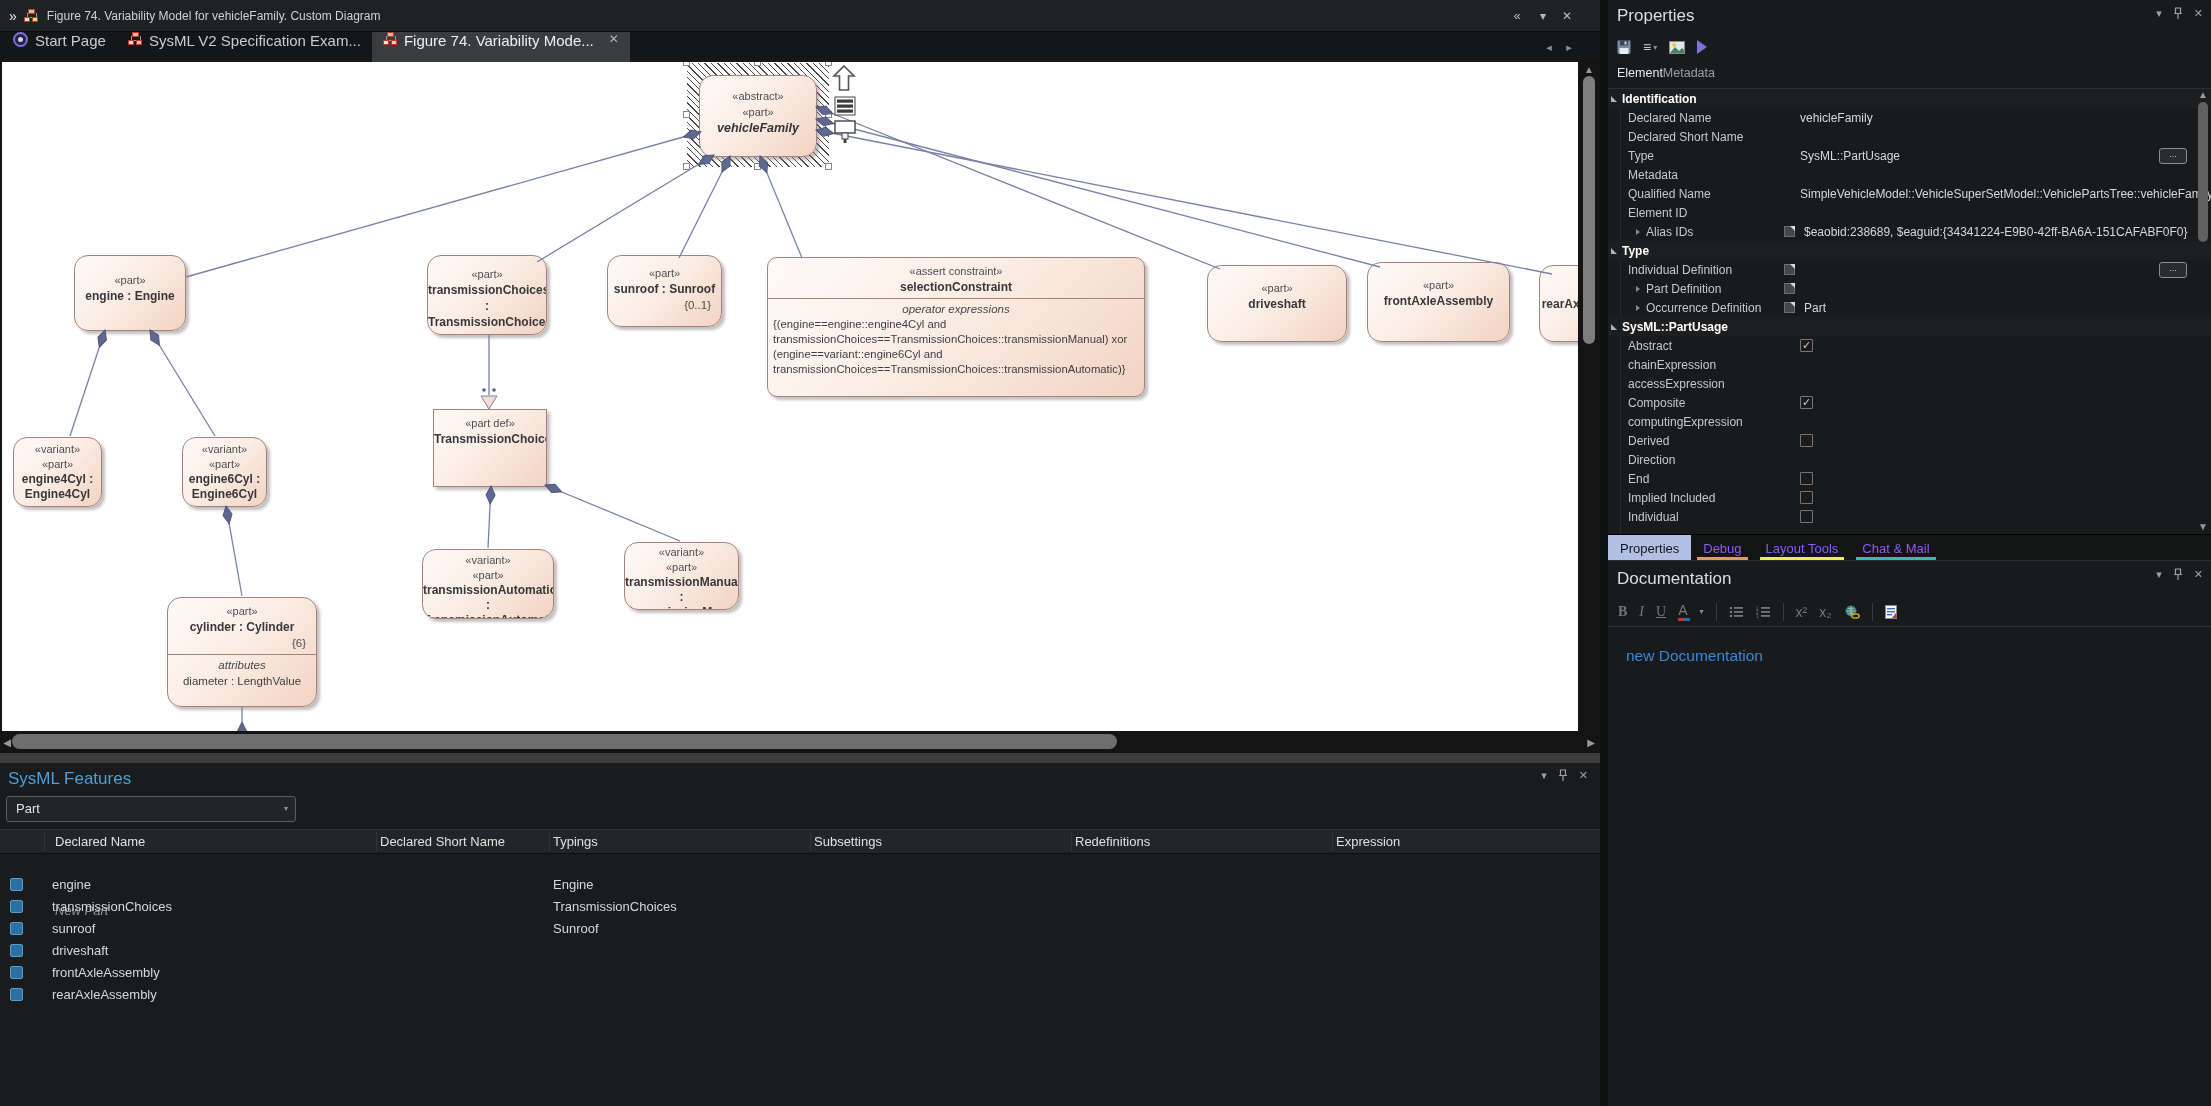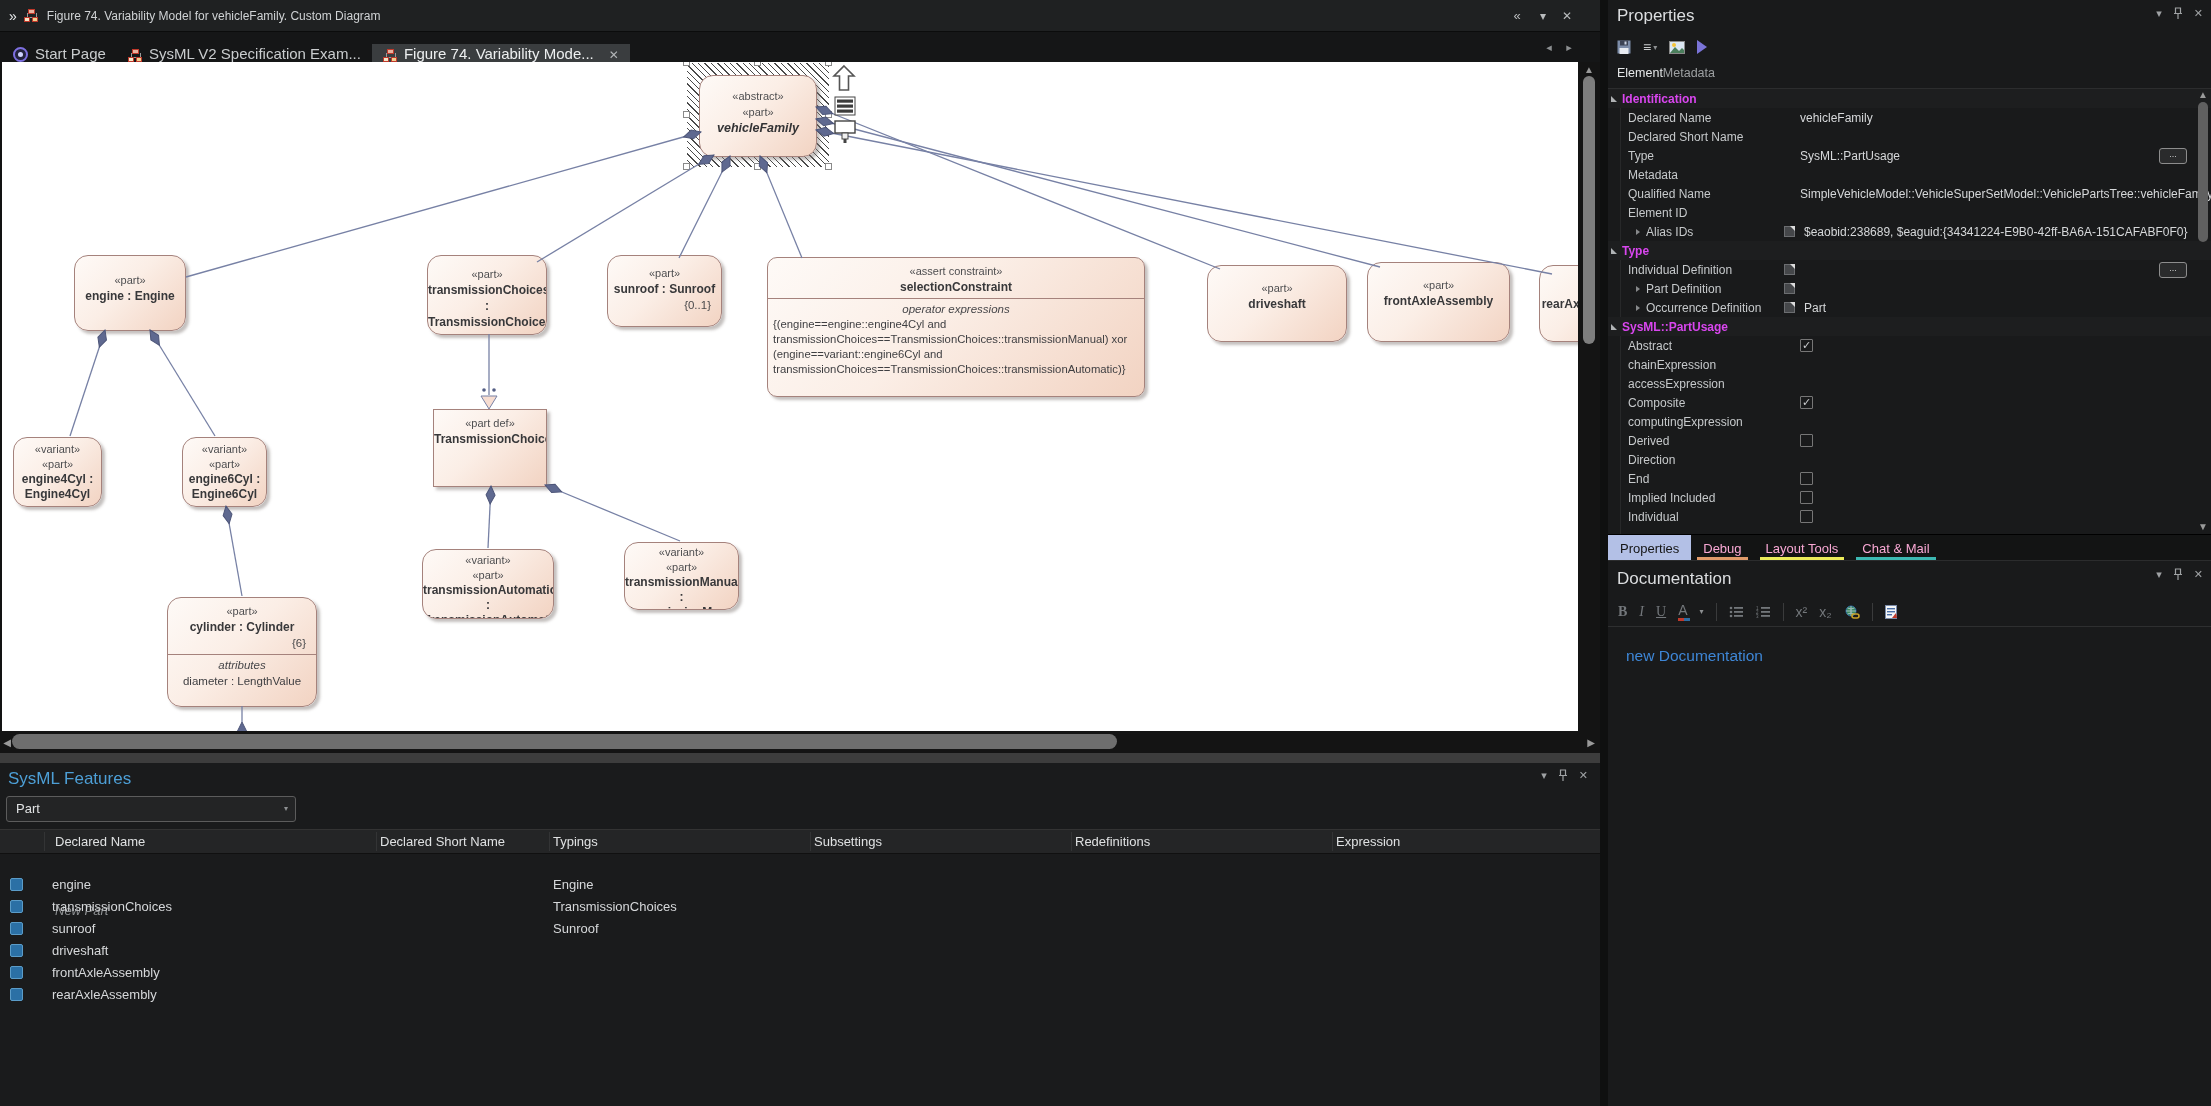--- a/index.html
+++ b/index.html
@@ -16,21 +16,21 @@
   
   .dicon{width:14px;height:13px;position:relative;display:inline-block;flex:0 0 auto;}
   .dicon i{position:absolute;border:1px solid #c0392b;background:#f5e6c8;box-sizing:border-box;}
   .dicon i.t{left:4px;top:0;width:7px;height:5px;background:#e8b4a0;}
   .dicon i.l{left:0;top:8px;width:6px;height:5px;}
   .dicon i.r{left:8px;top:8px;width:6px;height:5px;background:#f0d090;}
   .dicon b{position:absolute;left:3px;top:4px;width:8px;height:4px;border-left:1px solid #999;border-right:1px solid #999;border-bottom:1px solid #999;}
 
   
   #tabbar{left:0;top:32px;width:1600px;height:30px;background:#151617;display:flex;align-items:stretch;padding-left:2px;box-sizing:border-box;}
-  .tab{display:flex;align-items:flex-end;gap:7px;padding:0 11px;font-size:15px;color:#c9ccce;cursor:default;margin-top:12px;}
+  .tab{display:flex;align-items:flex-start;gap:7px;padding:0 11px;font-size:15px;color:#c9ccce;cursor:default;}
   .tab.active{background:#3a3d3f;color:#edeff0;}
   .tab .close{margin-left:8px;font-size:12px;color:#b3b6b8;}
   .startico{width:15px;height:15px;border-radius:50%;border:2px solid #7d6fe0;box-sizing:border-box;position:relative;background:#23233c;}
   .startico::after{content:"";position:absolute;left:3px;top:3px;width:5px;height:5px;background:#cfd2ff;border-radius:50%;}
   .tabscroll{top:32px;height:30px;line-height:30px;color:#8d9092;font-size:11px;width:18px;text-align:center;}
 
   
   #canvas{left:2px;top:62px;width:1576px;height:669px;background:#ffffff;overflow:hidden;}
   #edges{position:absolute;left:0;top:0;z-index:5;pointer-events:none;}
   .box{position:absolute;z-index:3;border:1px solid #a5827c;border-radius:14px;box-sizing:border-box;
@@ -75,36 +75,36 @@
   
   #props{left:1608px;top:0;width:603px;height:560px;background:#191a1b;}
   #props .panel-title{position:absolute;left:9px;top:6px;}
   #p-toolbar{position:absolute;left:0;top:33px;width:603px;height:28px;display:flex;align-items:center;gap:12px;padding-left:9px;box-sizing:border-box;}
   #p-tabs{position:absolute;left:9px;top:66px;font-size:12.5px;display:flex;}
   #p-tabs .on{color:#e6e8e9;}
   #p-tabs .off{color:#9da0a2;}
   #p-grid{position:absolute;left:0;top:88px;width:603px;height:446px;font-size:12px;border-top:1px solid #2c2d2e;}
   #p-grid::before{content:"";position:absolute;left:12px;top:0;bottom:0;border-left:1px solid #272829;}
   .prow{position:relative;height:19px;display:flex;align-items:center;padding-left:20px;box-sizing:border-box;color:#c6c9cb;}
-  .prow.section{padding-left:14px;font-weight:bold;color:#d946ef;background:#1d1e1f;}
+  .prow.section{padding-left:14px;font-weight:bold;color:#ffffff;background:#1d1e1f;}
   .prow.child{padding-left:28px;}
   .sec-tri{position:absolute;left:3px;top:7px;width:0;height:0;border-bottom:6px solid #b0b3b5;border-right:6px solid transparent;}
   .p-exp{width:0;height:0;border-left:4px solid #87898b;border-top:3.5px solid transparent;border-bottom:3.5px solid transparent;margin-right:6px;flex:0 0 auto;}
   .p-value{position:absolute;left:192px;color:#d6d8da;white-space:nowrap;}
   .p-value.shift{left:196px;}
   .cbx{position:absolute;left:192px;width:13px;height:13px;border:1px solid #767676;border-radius:1px;box-sizing:border-box;}
   .cbx.on::before{content:"✓";position:absolute;left:1px;top:-1px;font-size:11px;color:#ccced0;}
   .note{position:absolute;left:176px;width:11px;height:11px;background:#45474a;border:1px solid #6b6d70;box-sizing:border-box;}
   .note::after{content:"";position:absolute;right:-1px;top:-1px;border-left:5px solid transparent;border-top:5px solid #dcdcdc;}
   .p-btn{position:absolute;right:24px;top:2px;width:26px;height:14px;border:1px solid #8d8d8d;border-radius:3px;color:#cfcfcf;
          font-size:9px;line-height:11px;text-align:center;background:#2a2b2c;}
   #pg-scroll{position:absolute;right:2px;top:0;width:12px;height:446px;}
   #pg-thumb{position:absolute;left:1px;top:13px;width:10px;height:140px;background:#606060;border-radius:5px;}
   #p-bottabs{position:absolute;left:0;top:534px;width:603px;height:26px;background:#131414;display:flex;align-items:stretch;border-top:1px solid #000;}
-  .btab{position:relative;display:flex;align-items:center;padding:0 12px;font-size:13px;color:#f9a8d4;}
+  .btab{position:relative;display:flex;align-items:center;padding:0 12px;font-size:13px;color:#8b5cf6;}
   .btab.active{background:#b3c0e6;color:#141414;}
   .btab .under{position:absolute;left:6px;right:6px;bottom:1px;height:3px;}
 
   
   .tb-sep{width:1px;height:18px;background:#3a3b3c;}
   .mi{display:inline-flex;align-items:center;color:#73777b;font-size:14px;gap:2px;}
   .mi b.B{font-family:"Liberation Serif",serif;font-weight:bold;}
   .mi i.I{font-family:"Liberation Serif",serif;}
   .mi u.U{font-family:"Liberation Serif",serif;}
   .fontA{position:relative;padding-bottom:3px;}

